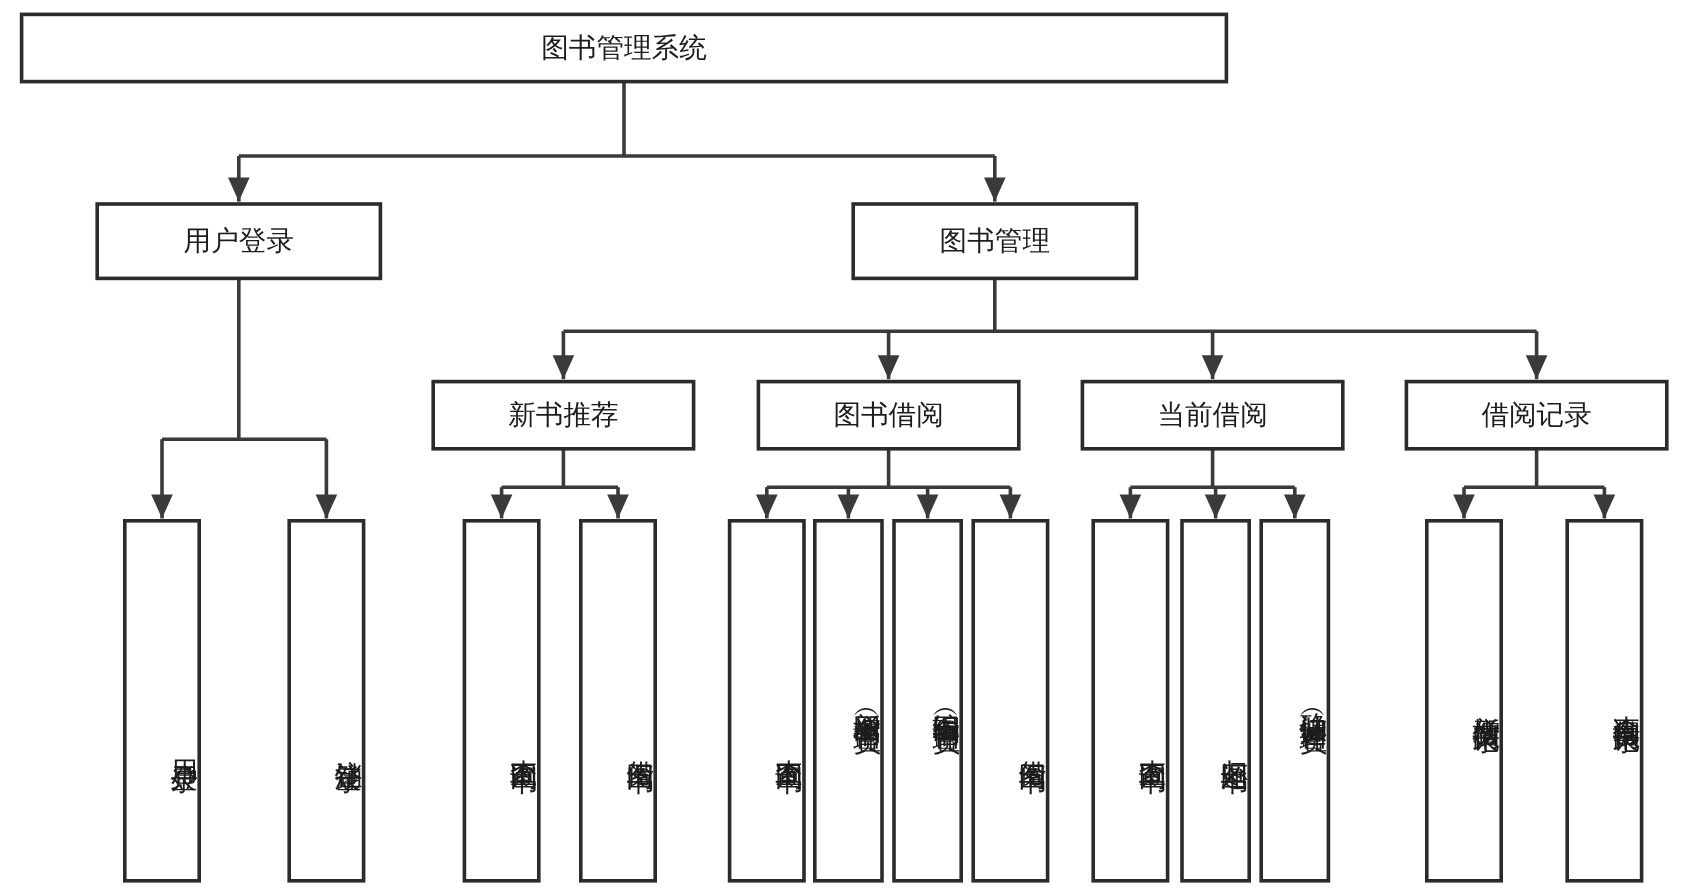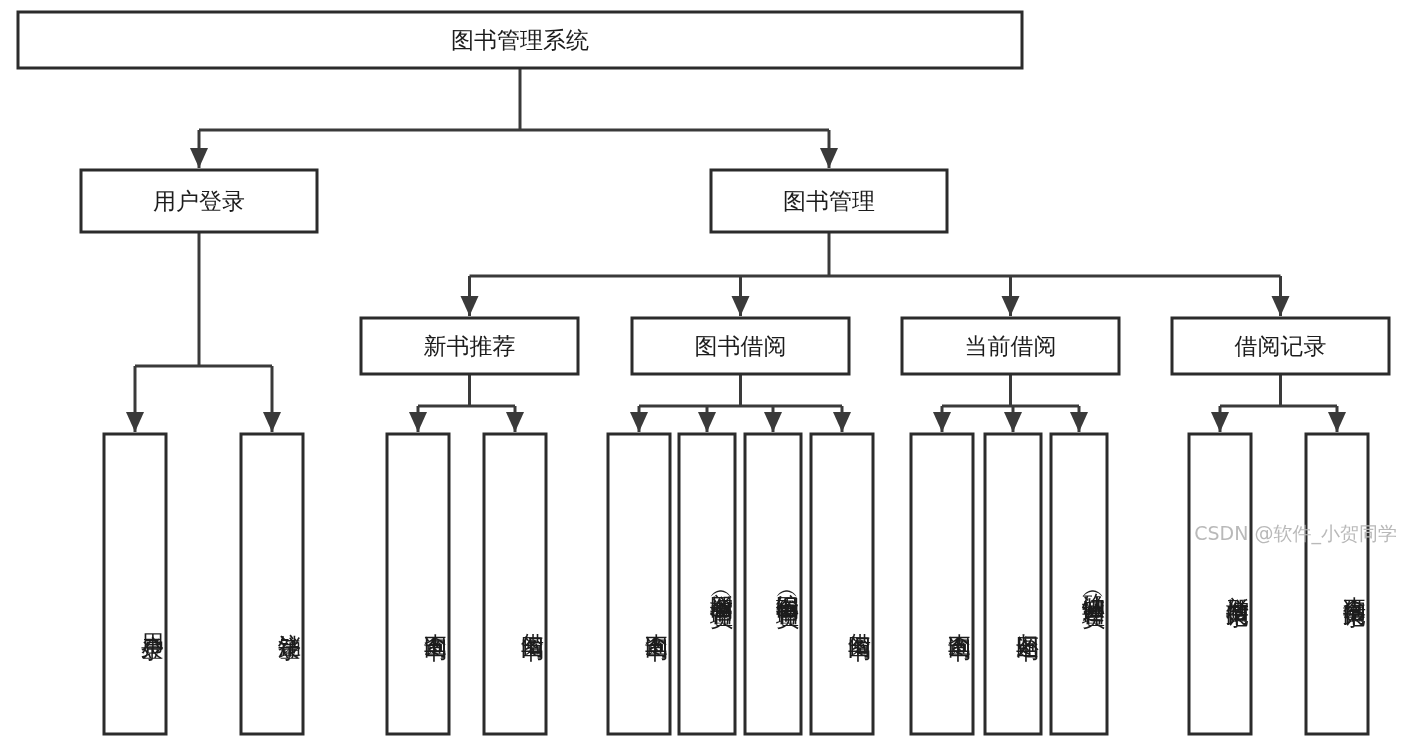--- a/index.html
+++ b/index.html
@@ -177,14 +177,13 @@
         <span>确认归还（管理员）</span>
       </div>
       <div class="leaf-label-wrap" style="left: 1189px; top: 448px; width: 62px; height: 272px;">
         <span>新增借阅记录</span>
       </div>
       <div class="leaf-label-wrap" style="left: 1306px; top: 448px; width: 62px; height: 272px;">
         <span>查询借阅记录</span>
       </div>
     </div>
 
-  <div class="watermark">CSDN @软件_小贺同学</div>
 </div>
 
 </body></html>

